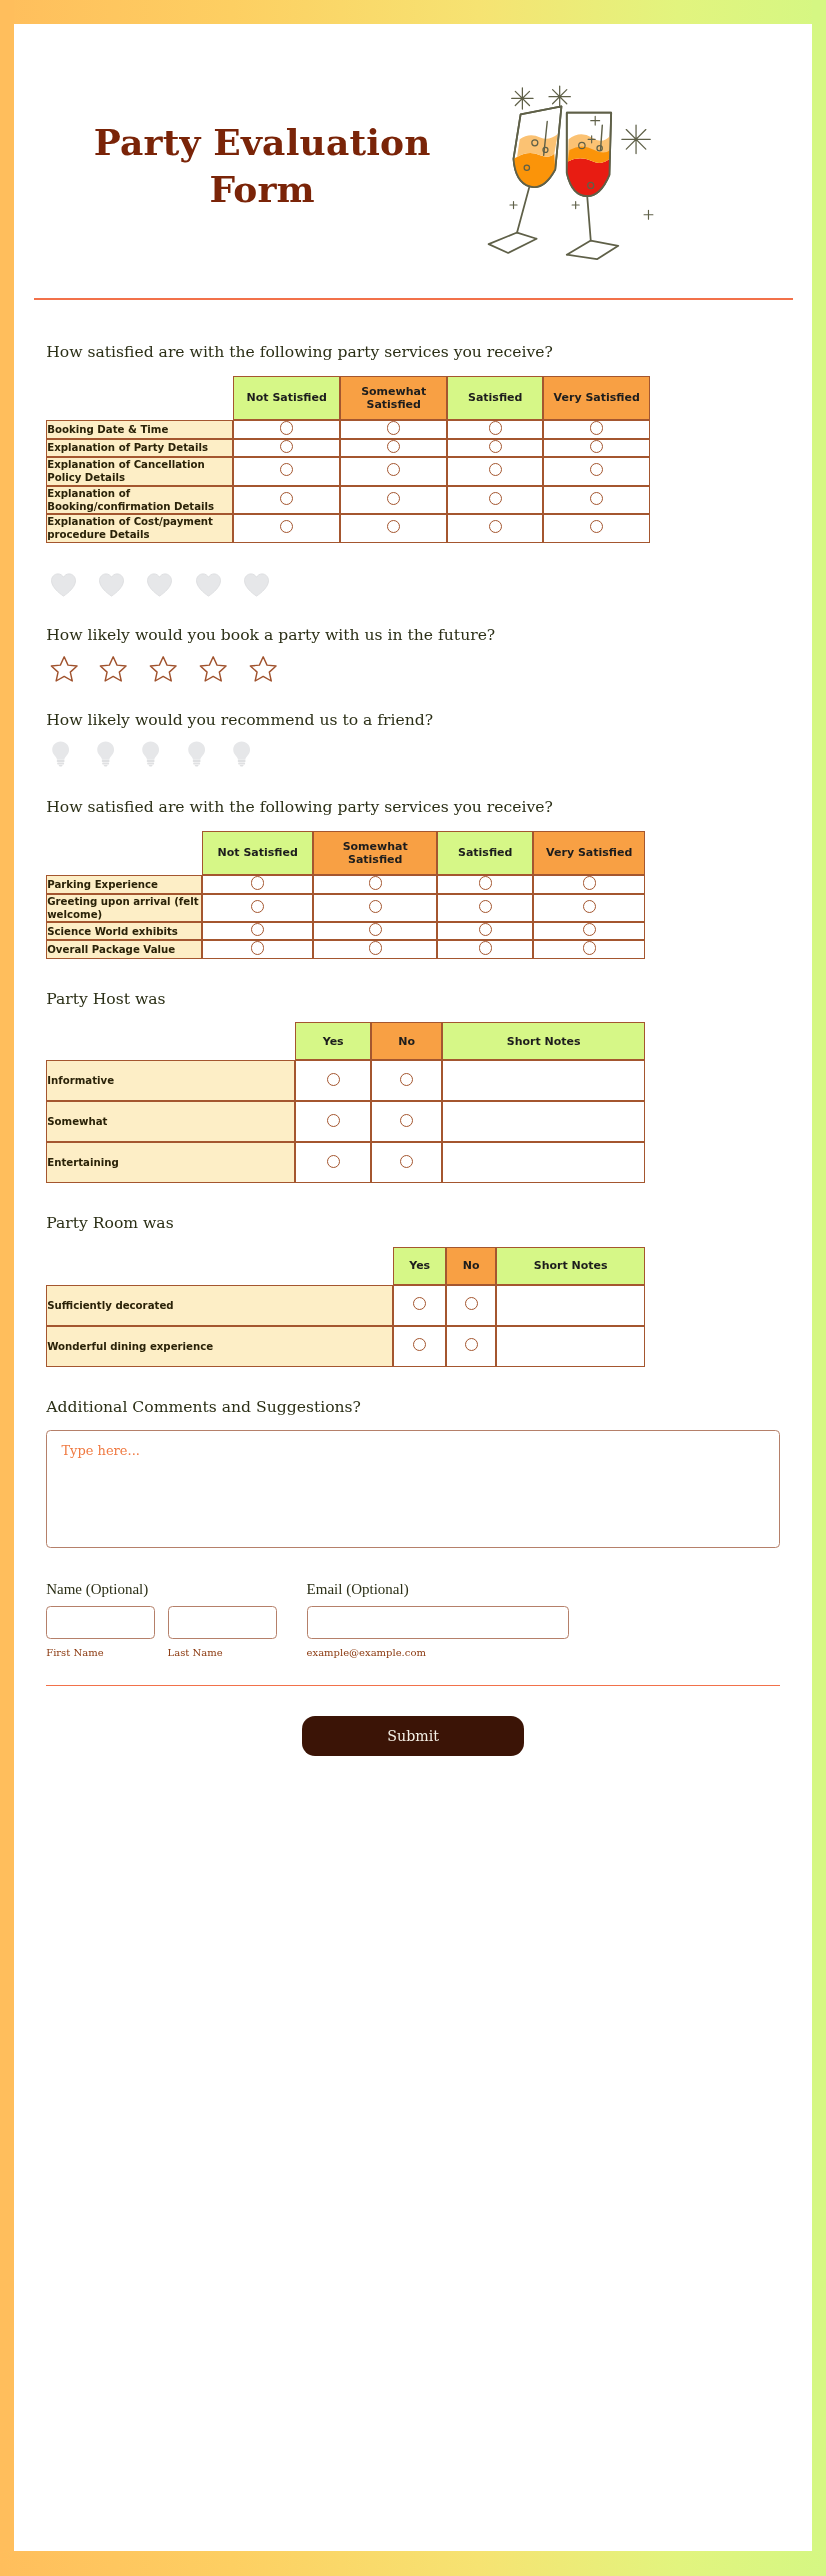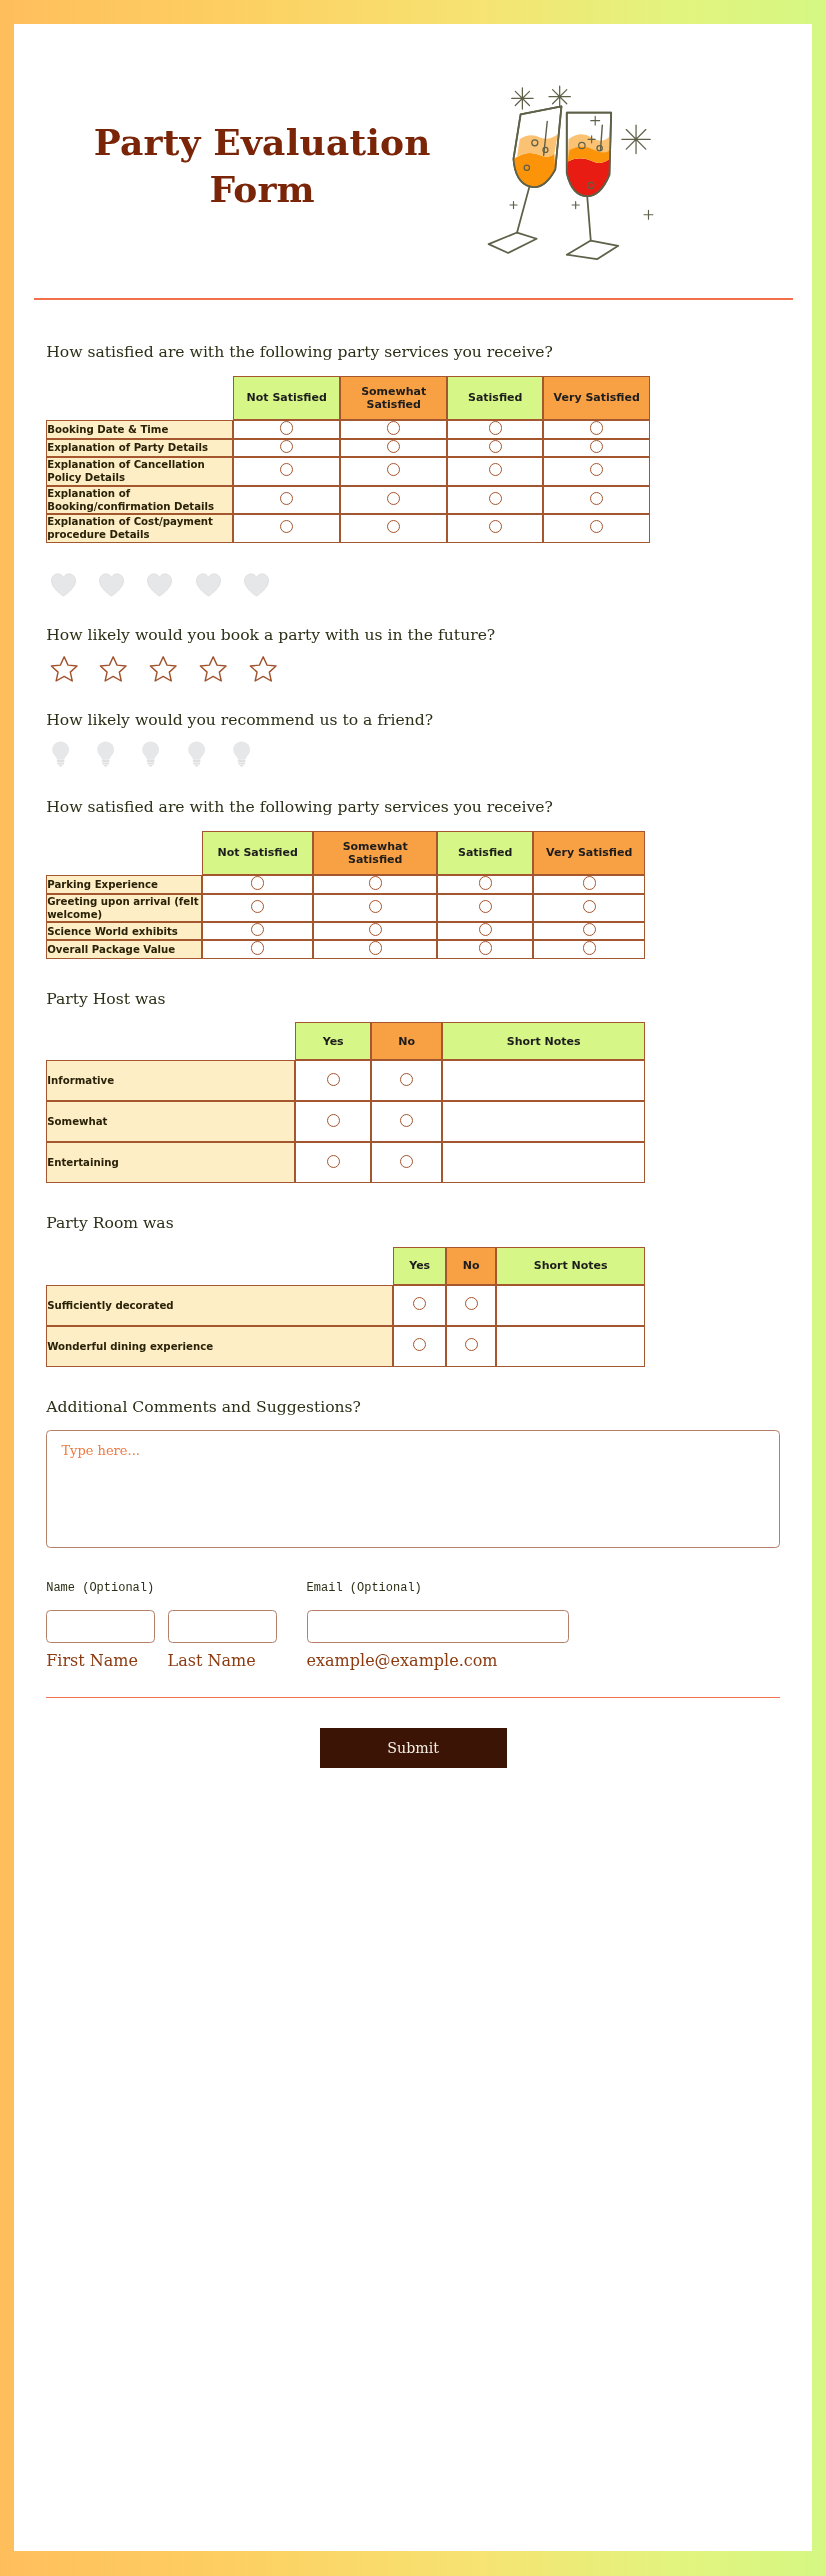--- a/index.html
+++ b/index.html
@@ -181,42 +181,42 @@
   .textarea-box::placeholder { color: #f07a42; opacity: 1; }
 
   
   .fields-row {
     display: flex;
     gap: 30px;
     align-items: flex-start;
   }
   .field-group { display: flex; flex-direction: column; }
   .field-label {
-    font-family: Liberation Mono, monospace;
-    font-size: 12px;
+    font-family: Liberation Serif, serif;
+    font-size: 15px;
     color: #2b2f16;
-    margin-bottom: 15px;
+    margin-bottom: 8px;
   }
   .inputs-inline { display: flex; gap: 12.4px; }
   .text-input {
     height: 33px;
     border: 1.2px solid #b5806a;
     border-radius: 4.4px;
     background: #ffffff;
     font-family: "DejaVu Serif", serif;
     font-size: 12.4px;
     color: #3b2a1c;
     padding: 0 8px;
   }
   .w-name { width: 109px; }
   .w-email { width: 262px; }
   .hints-inline { display: flex; gap: 12.4px; margin-top: 8px; }
   .hint {
     font-family: "DejaVu Serif", serif;
-    font-size: 16px;
+    font-size: 10px;
     color: #8c3a10;
   }
   .hint.w-name { width: 109px; }
   .hint.w-email { width: 262px; }
 
   .footer-divider {
     margin: 27px 0 0 0;
     height: 1.4px;
     background: #f2714a;
   }
@@ -225,23 +225,23 @@
     display: flex;
     justify-content: center;
     padding: 30px 0 36px 0;
   }
   .submit-btn {
     background: #3b1406;
     color: #f4f0e6;
     font-family: "DejaVu Serif", serif;
     font-size: 14.2px;
     border: none;
-    border-radius: 0;
+    border-radius: 13px;
     padding: 11.6px 0;
-    width: 187px;
+    width: 222px;
     cursor: pointer;
   }
 </style>
 </head>
 <body>
 
 <div class="page">
 
   <div class="frame-top"></div>
   <div class="frame-left"></div>

